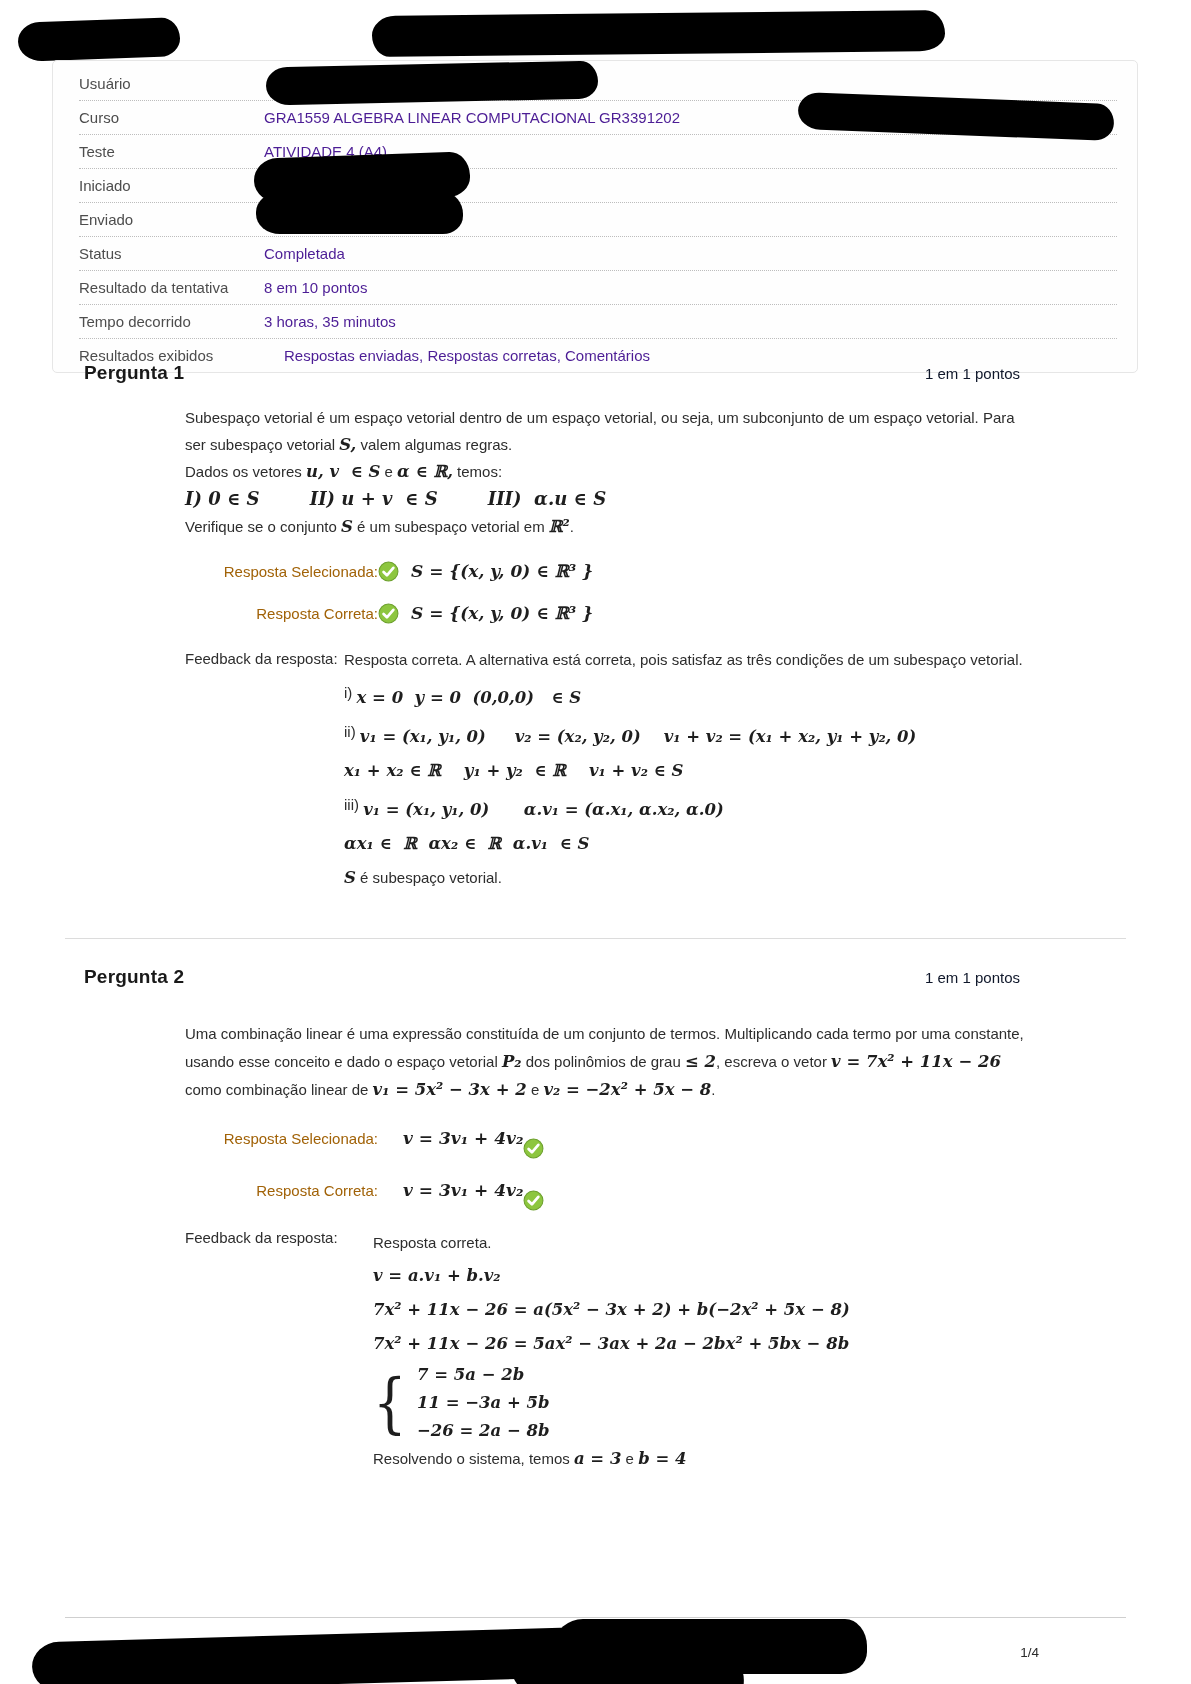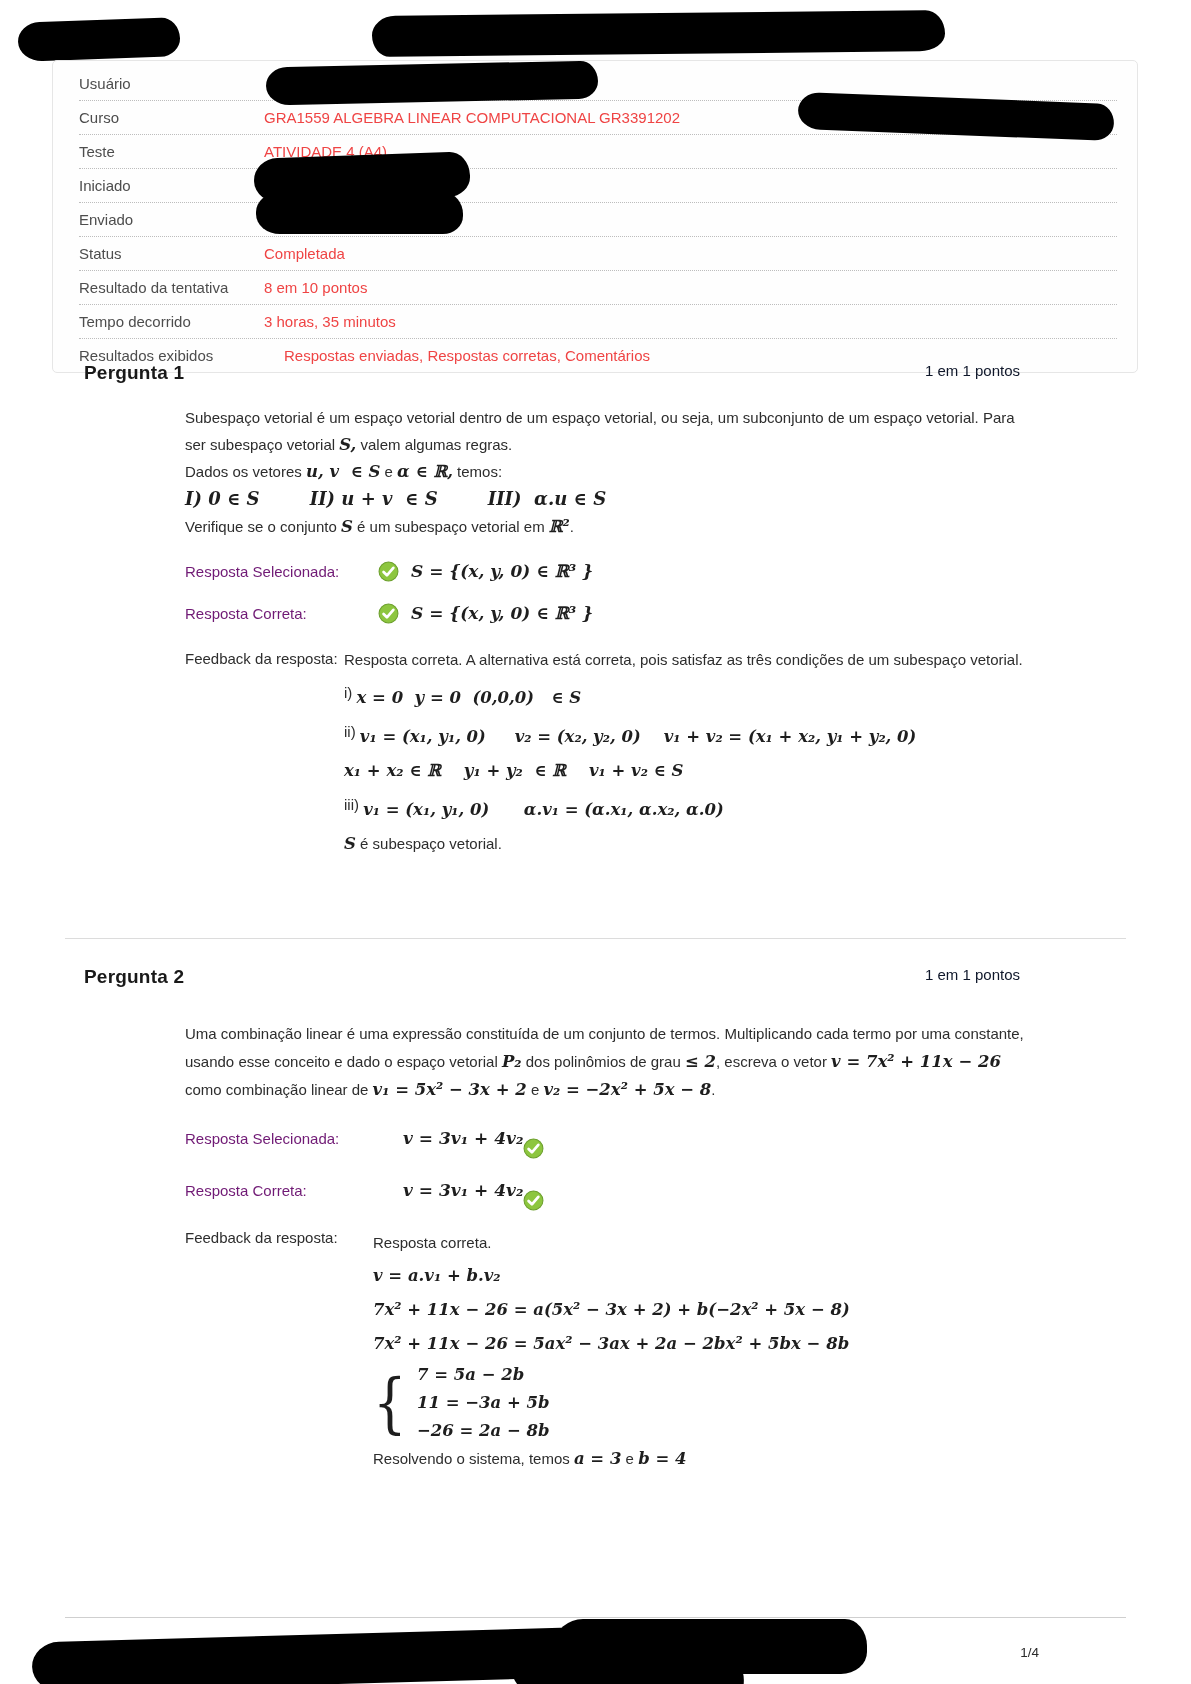--- a/index.html
+++ b/index.html
@@ -18,41 +18,41 @@
     position:absolute;left:52px;top:60px;width:1086px;height:313px;
     background:#fefefe;border:1px solid #e6e6e6;border-radius:5px;
     box-sizing:border-box;padding:6px 20px 0 26px;
   }
   .srow{
     display:flex;align-items:center;height:33px;
     border-bottom:1px dotted #bdbdbd;font-size:15px;
   }
   .srow:last-child{border-bottom:none;gap:20px;}
   .slabel{width:185px;flex:none;color:#4d4d4d;}
-  .svalue{color:#ef4444;}
+  .svalue{color:#4c1d95;}
   
   .question{position:absolute;left:0;width:1191px;}
   .q1{top:362px;}
   .q2{top:966px;}
-  .q-head{display:flex;justify-content:space-between;align-items:flex-start;
+  .q-head{display:flex;justify-content:space-between;align-items:center;
           margin-left:84px;margin-right:171px;}
   .q-title{font-size:19px;font-weight:bold;color:#191919;letter-spacing:.2px;}
   .q-points{font-size:15px;color:#0f172a;}
   .q-content{margin-left:185px;width:845px;margin-top:20px;}
   p.body{margin:0;font-size:15px;line-height:27px;color:#2d2d2d;white-space:pre-wrap;}
   .mt5{margin-top:5px;} .mt7{margin-top:7px;} .mt14{margin-top:14px;}
   .math{
     font-family:"DejaVu Serif","Liberation Serif",serif;
     font-style:italic;font-weight:600;font-size:16.5px;color:#1e1e1e;
     white-space:pre-wrap;
   }
   .cond-line{margin-top:8px;font-size:18px;line-height:26px;}
   
   .ans-row{display:flex;align-items:flex-start;margin-top:21px;margin-left:185px;}
-  .ans-label{width:193px;flex:none;font-size:15px;color:#701a75;padding-top:2px;}
+  .ans-label{width:193px;flex:none;font-size:15px;color:#a16207;padding-top:2px;text-align:right;}
   .ans-inline{display:flex;align-items:flex-start;gap:12px;}
   .check{width:21px;height:21px;flex:none;}
   .ans-math{font-size:17px;padding-top:0px;}
   .ans-col{display:flex;flex-direction:row;}
   .ans-col .ans-math{margin-left:25px;}
   .ans-col .check{margin-top:10px;}
   .fb-row{display:flex;align-items:flex-start;margin-top:22px;margin-left:185px;}
   .fb-label-q1{width:159px;flex:none;font-size:15px;line-height:26px;color:#2d2d2d;}
   .fb-label-q2{width:188px;flex:none;font-size:15px;color:#2d2d2d;}
   .fb-body{flex:1;font-size:15px;line-height:28px;color:#2d2d2d;}
@@ -156,20 +156,21 @@
     </div>
 
     <div class="fb-row">
       <span class="fb-label-q1">Feedback da resposta:</span>
       <div class="fb-body">
         <div>Resposta correta. A alternativa está correta, pois satisfaz as três condições de um subespaço vetorial.</div>
         <div class="fb-line"><span class="fb-prefix">i) </span><span class="math">x = 0  y = 0  (0,0,0)   ∈ S</span></div>
         <div class="fb-line"><span class="fb-prefix">ii) </span><span class="math">v₁ = (x₁, y₁, 0)     v₂ = (x₂, y₂, 0)    v₁ + v₂ = (x₁ + x₂, y₁ + y₂, 0)</span></div>
         <div class="fb-line"><span class="math">x₁ + x₂ ∈ ℝ    y₁ + y₂  ∈ ℝ    v₁ + v₂ ∈ S</span></div>
         <div class="fb-line"><span class="fb-prefix">iii) </span><span class="math">v₁ = (x₁, y₁, 0)      α.v₁ = (α.x₁, α.x₂, α.0)</span></div>
+        <div class="fb-line"><span class="math">αx₁ ∈  ℝ  αx₂ ∈  ℝ  α.v₁  ∈ S</span></div>
         <div class="fb-line"><span class="math">S</span><span> é subespaço vetorial.</span></div>
       </div>
     </div>
   </div>
 
   <div class="divider d1"></div>
 
   <div class="question q2">
     <div class="q-head">
       <span class="q-title">Pergunta 2</span>

